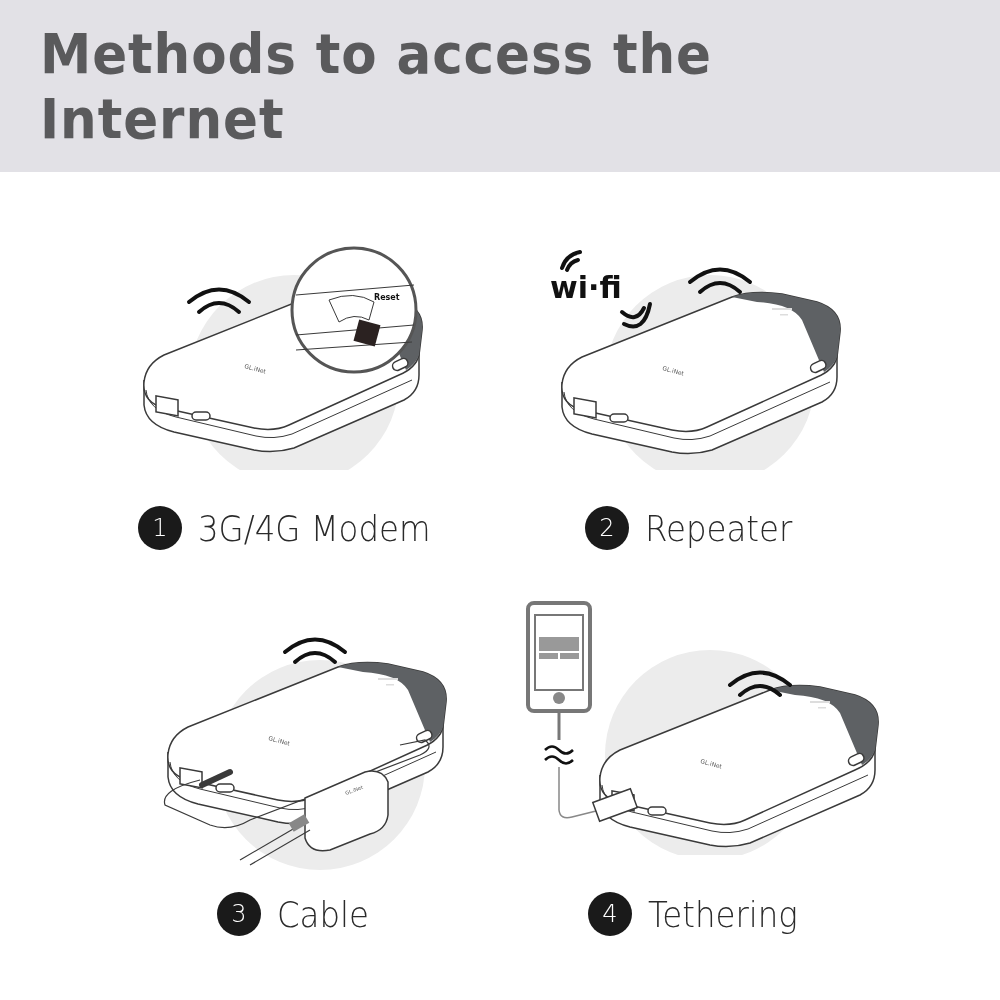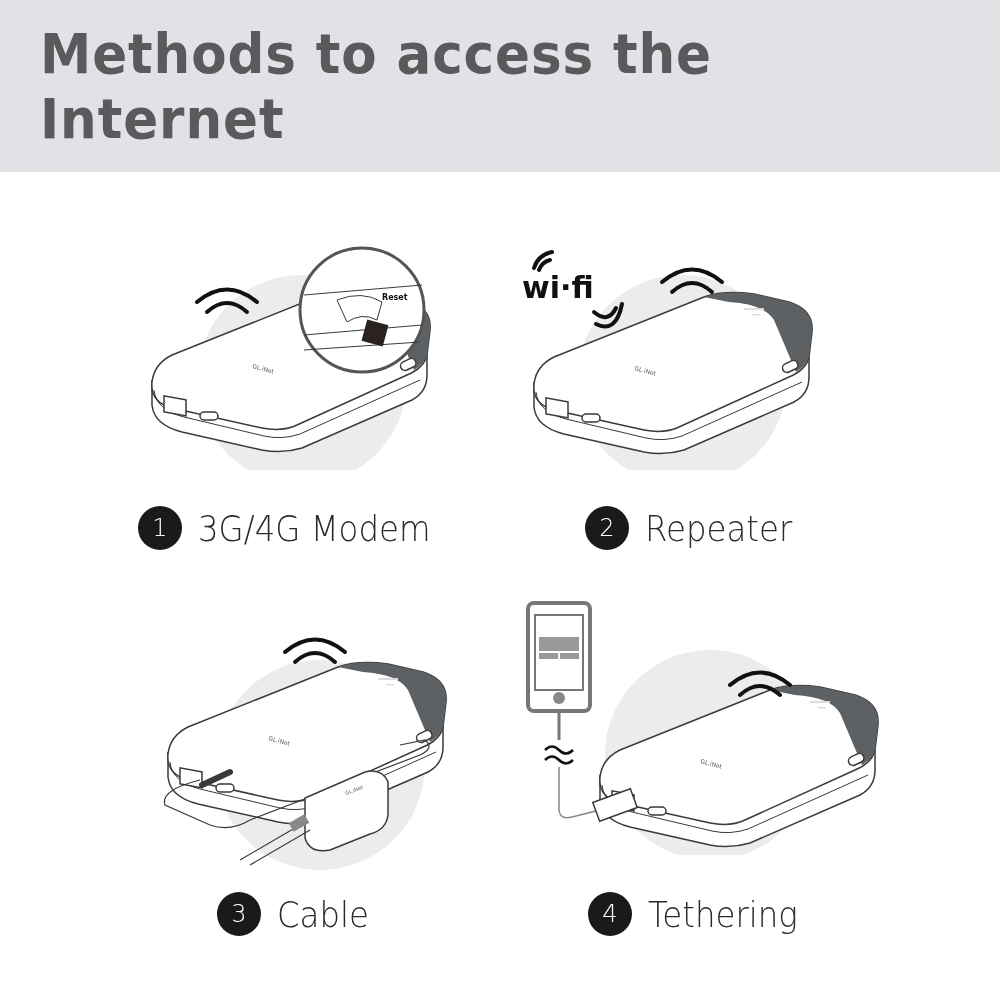--- a/index.html
+++ b/index.html
@@ -42,37 +42,37 @@
       <rect x="220" y="46" width="20" height="2" fill="#ddd"></rect>
       <rect x="228" y="52" width="8" height="1.5" fill="#ddd"></rect>
     </g>
     <g id="waves">
       <path d="M0,20 Q30,-5 60,20" fill="none" stroke="#111" stroke-width="4" stroke-linecap="round"></path>
       <path d="M10,30 Q30,12 50,30" fill="none" stroke="#111" stroke-width="4" stroke-linecap="round"></path>
     </g>
   </defs>
 </svg>
 
-<div class="panel" style="left:132px; top:240px; width:320px; height:230px;">
+<div class="panel" style="left:124px; top:240px; width:320px; height:230px;">
   <svg width="320" height="230">
     <circle cx="170" cy="140" r="105" fill="#ececec"></circle>
     <use href="#router" x="10" y="20"></use>
     <use href="#waves" x="65" y="42"></use>
 
     <circle cx="230" cy="70" r="62" fill="#fff" stroke="#555" stroke-width="3"></circle>
     <line x1="172" y1="55" x2="290" y2="45" stroke="#3a3a3a" stroke-width="1"></line>
     <line x1="172" y1="95" x2="290" y2="85" stroke="#3a3a3a" stroke-width="1"></line>
     <line x1="172" y1="110" x2="288" y2="102" stroke="#3a3a3a" stroke-width="1"></line>
     <path d="M205,60 Q230,50 250,62 L245,80 Q230,72 215,82 Z" fill="none" stroke="#3a3a3a" stroke-width="1"></path>
     <rect x="232" y="82" width="22" height="22" fill="#2b2221" transform="rotate(15 243 93)"></rect>
     <text x="250" y="60" font-size="8" font-weight="bold" fill="#111" font-family="DejaVu Sans, sans-serif">Reset</text>
   </svg>
 </div>
 
-<div class="panel" style="left:512px; top:240px; width:320px; height:230px;">
+<div class="panel" style="left:540px; top:240px; width:320px; height:230px;">
   <svg width="320" height="230">
     <circle cx="170" cy="140" r="105" fill="#ececec"></circle>
     <use href="#router" x="12" y="22"></use>
     <use href="#waves" x="150" y="22"></use>
     <g>
       <text x="10" y="58" font-size="30" font-weight="bold" fill="#111" font-family="DejaVu Sans, sans-serif">wi·fi</text>
       <path d="M22,28 Q26,15 40,12" fill="none" stroke="#111" stroke-width="4" stroke-linecap="round"></path>
       <path d="M27,30 Q30,22 38,20" fill="none" stroke="#111" stroke-width="4" stroke-linecap="round"></path>
       <path d="M82,72 Q96,84 104,68" fill="none" stroke="#111" stroke-width="4" stroke-linecap="round"></path>
       <path d="M84,84 Q104,94 110,64" fill="none" stroke="#111" stroke-width="4" stroke-linecap="round"></path>

